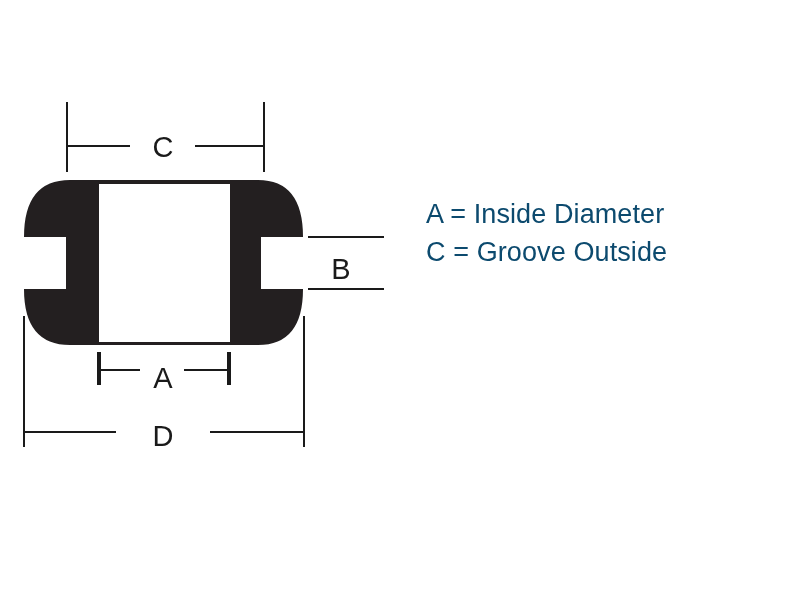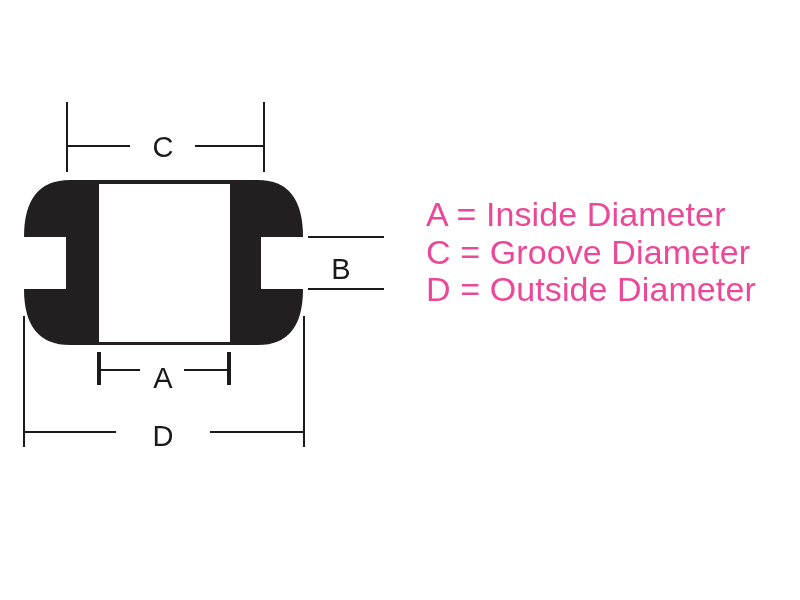--- a/index.html
+++ b/index.html
@@ -28,23 +28,23 @@
     }
     .legend {
       position: absolute;
       left: 426px;
       top: 196px;
       margin: 0;
       padding: 0;
       list-style: none;
     }
     .legend li {
-      font-size: 34px;
+      font-size: 27px;
       line-height: 37.5px;
-      color: #ec4899;
+      color: #0c4a6e;
       white-space: nowrap;
       letter-spacing: 0.1px;
     }
   </style>
 </head>
 <body>
 
 <svg id="diagram" viewBox="0 0 800 600" xmlns="http://www.w3.org/2000/svg">
 
   <g>
@@ -90,15 +90,14 @@
     <line x1="24" y1="316" x2="24" y2="447"></line>
     <line x1="304" y1="316" x2="304" y2="447"></line>
     <line x1="24" y1="432" x2="116" y2="432"></line>
     <line x1="210" y1="432" x2="304" y2="432"></line>
   </g>
   <text class="dim-label" x="163" y="446" text-anchor="middle">D</text>
 </svg>
 
 <ul class="legend">
   <li>A = Inside Diameter</li>
-  <li>C = Groove Diameter</li>
-  <li>D = Outside Diameter</li>
+  <li>C = Groove Outside</li>
 </ul>
 
 </body></html>

